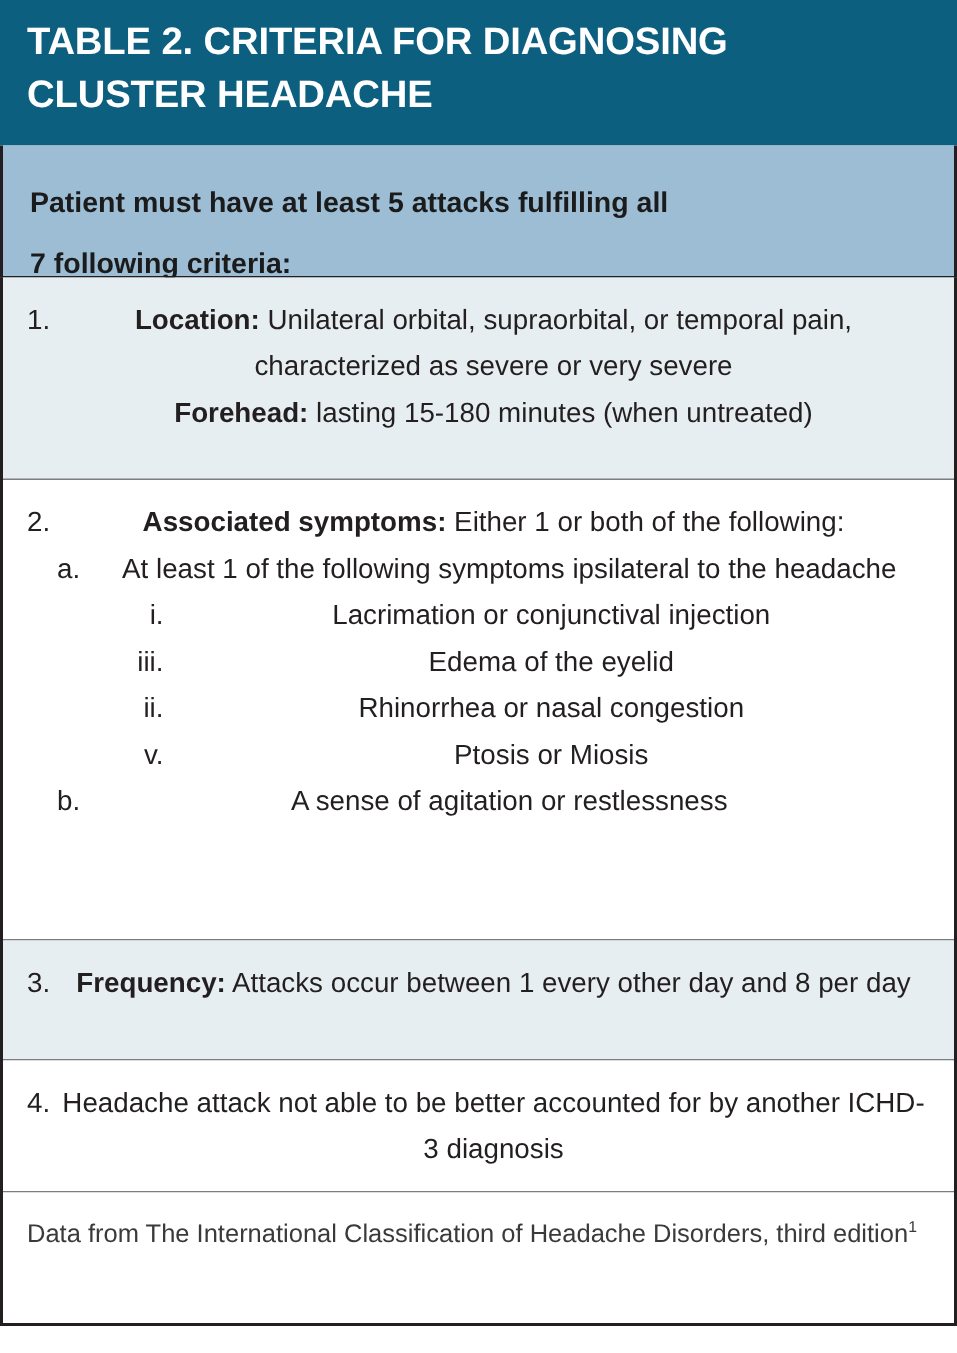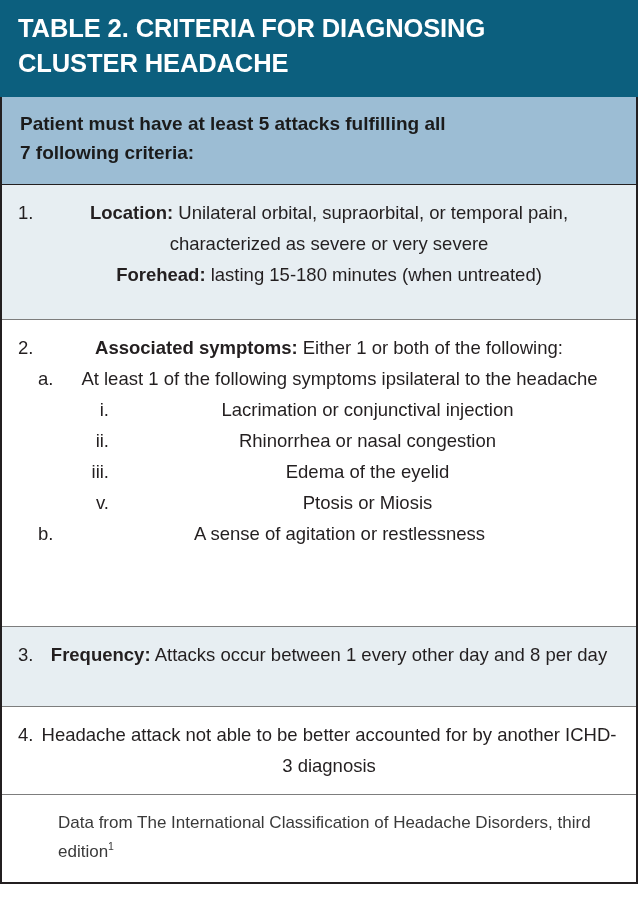--- a/index.html
+++ b/index.html
@@ -48,20 +48,21 @@
     height: 88px;
     flex: 0 0 auto;
     border-left: 2px solid #231f20;
     border-right: 2px solid #231f20;
     border-bottom: 1.5px solid #231f20;
   }
   .tbl-subheader .sub-line {
     font-weight: bold;
     font-size: 19px;
     line-height: 29px;
+    margin-top: 12px;
   }
 
   
   .tbl-body {
     flex: 1 1 auto;
     display: flex;
     flex-direction: column;
     border-left: 2px solid #231f20;
     border-right: 2px solid #231f20;
     border-bottom: 2px solid #231f20;
@@ -76,21 +77,21 @@
     border-bottom: 1.2px solid #7d7d7d;
   }
   .tbl-row:last-child { border-bottom: none; }
   .tbl-row.tinted { background: #e7eef2; }
   .tbl-row.plain  { background: #ffffff; }
 
   .r1 { height: 135px; }
   .r2 { height: 307px; }
   .r3 { height: 80px; }
   .r4 { height: 88px; }
-  .rfoot { flex: 1 1 auto; margin-left: 40px; }
+  .rfoot { flex: 1 1 auto; }
 
   
   .item {
     display: flex;
     align-items: flex-start;
   }
   .item .marker {
     flex: 0 0 auto;
     white-space: pre;
   }
@@ -165,26 +166,26 @@
       <div class="item lvl2">
         <span class="marker">a.</span>
         <span class="body-text"> At least 1 of the following symptoms ipsilateral to the headache</span>
       </div>
 
       <div class="item lvl3">
         <span class="marker">i.</span>
         <span class="body-text">Lacrimation or conjunctival injection</span>
       </div>
       <div class="item lvl3">
+        <span class="marker">iii.</span>
+        <span class="body-text">Edema of the eyelid</span>
+      </div>
+      <div class="item lvl3">
         <span class="marker">ii.</span>
         <span class="body-text">Rhinorrhea or nasal congestion</span>
-      </div>
-      <div class="item lvl3">
-        <span class="marker">iii.</span>
-        <span class="body-text">Edema of the eyelid</span>
       </div>
       <div class="item lvl3">
         <span class="marker">v.</span>
         <span class="body-text">Ptosis or Miosis</span>
       </div>
 
       <div class="item lvl3b">
         <span class="marker">b.</span>
         <span class="body-text"> A sense of agitation or restlessness</span>
       </div>

